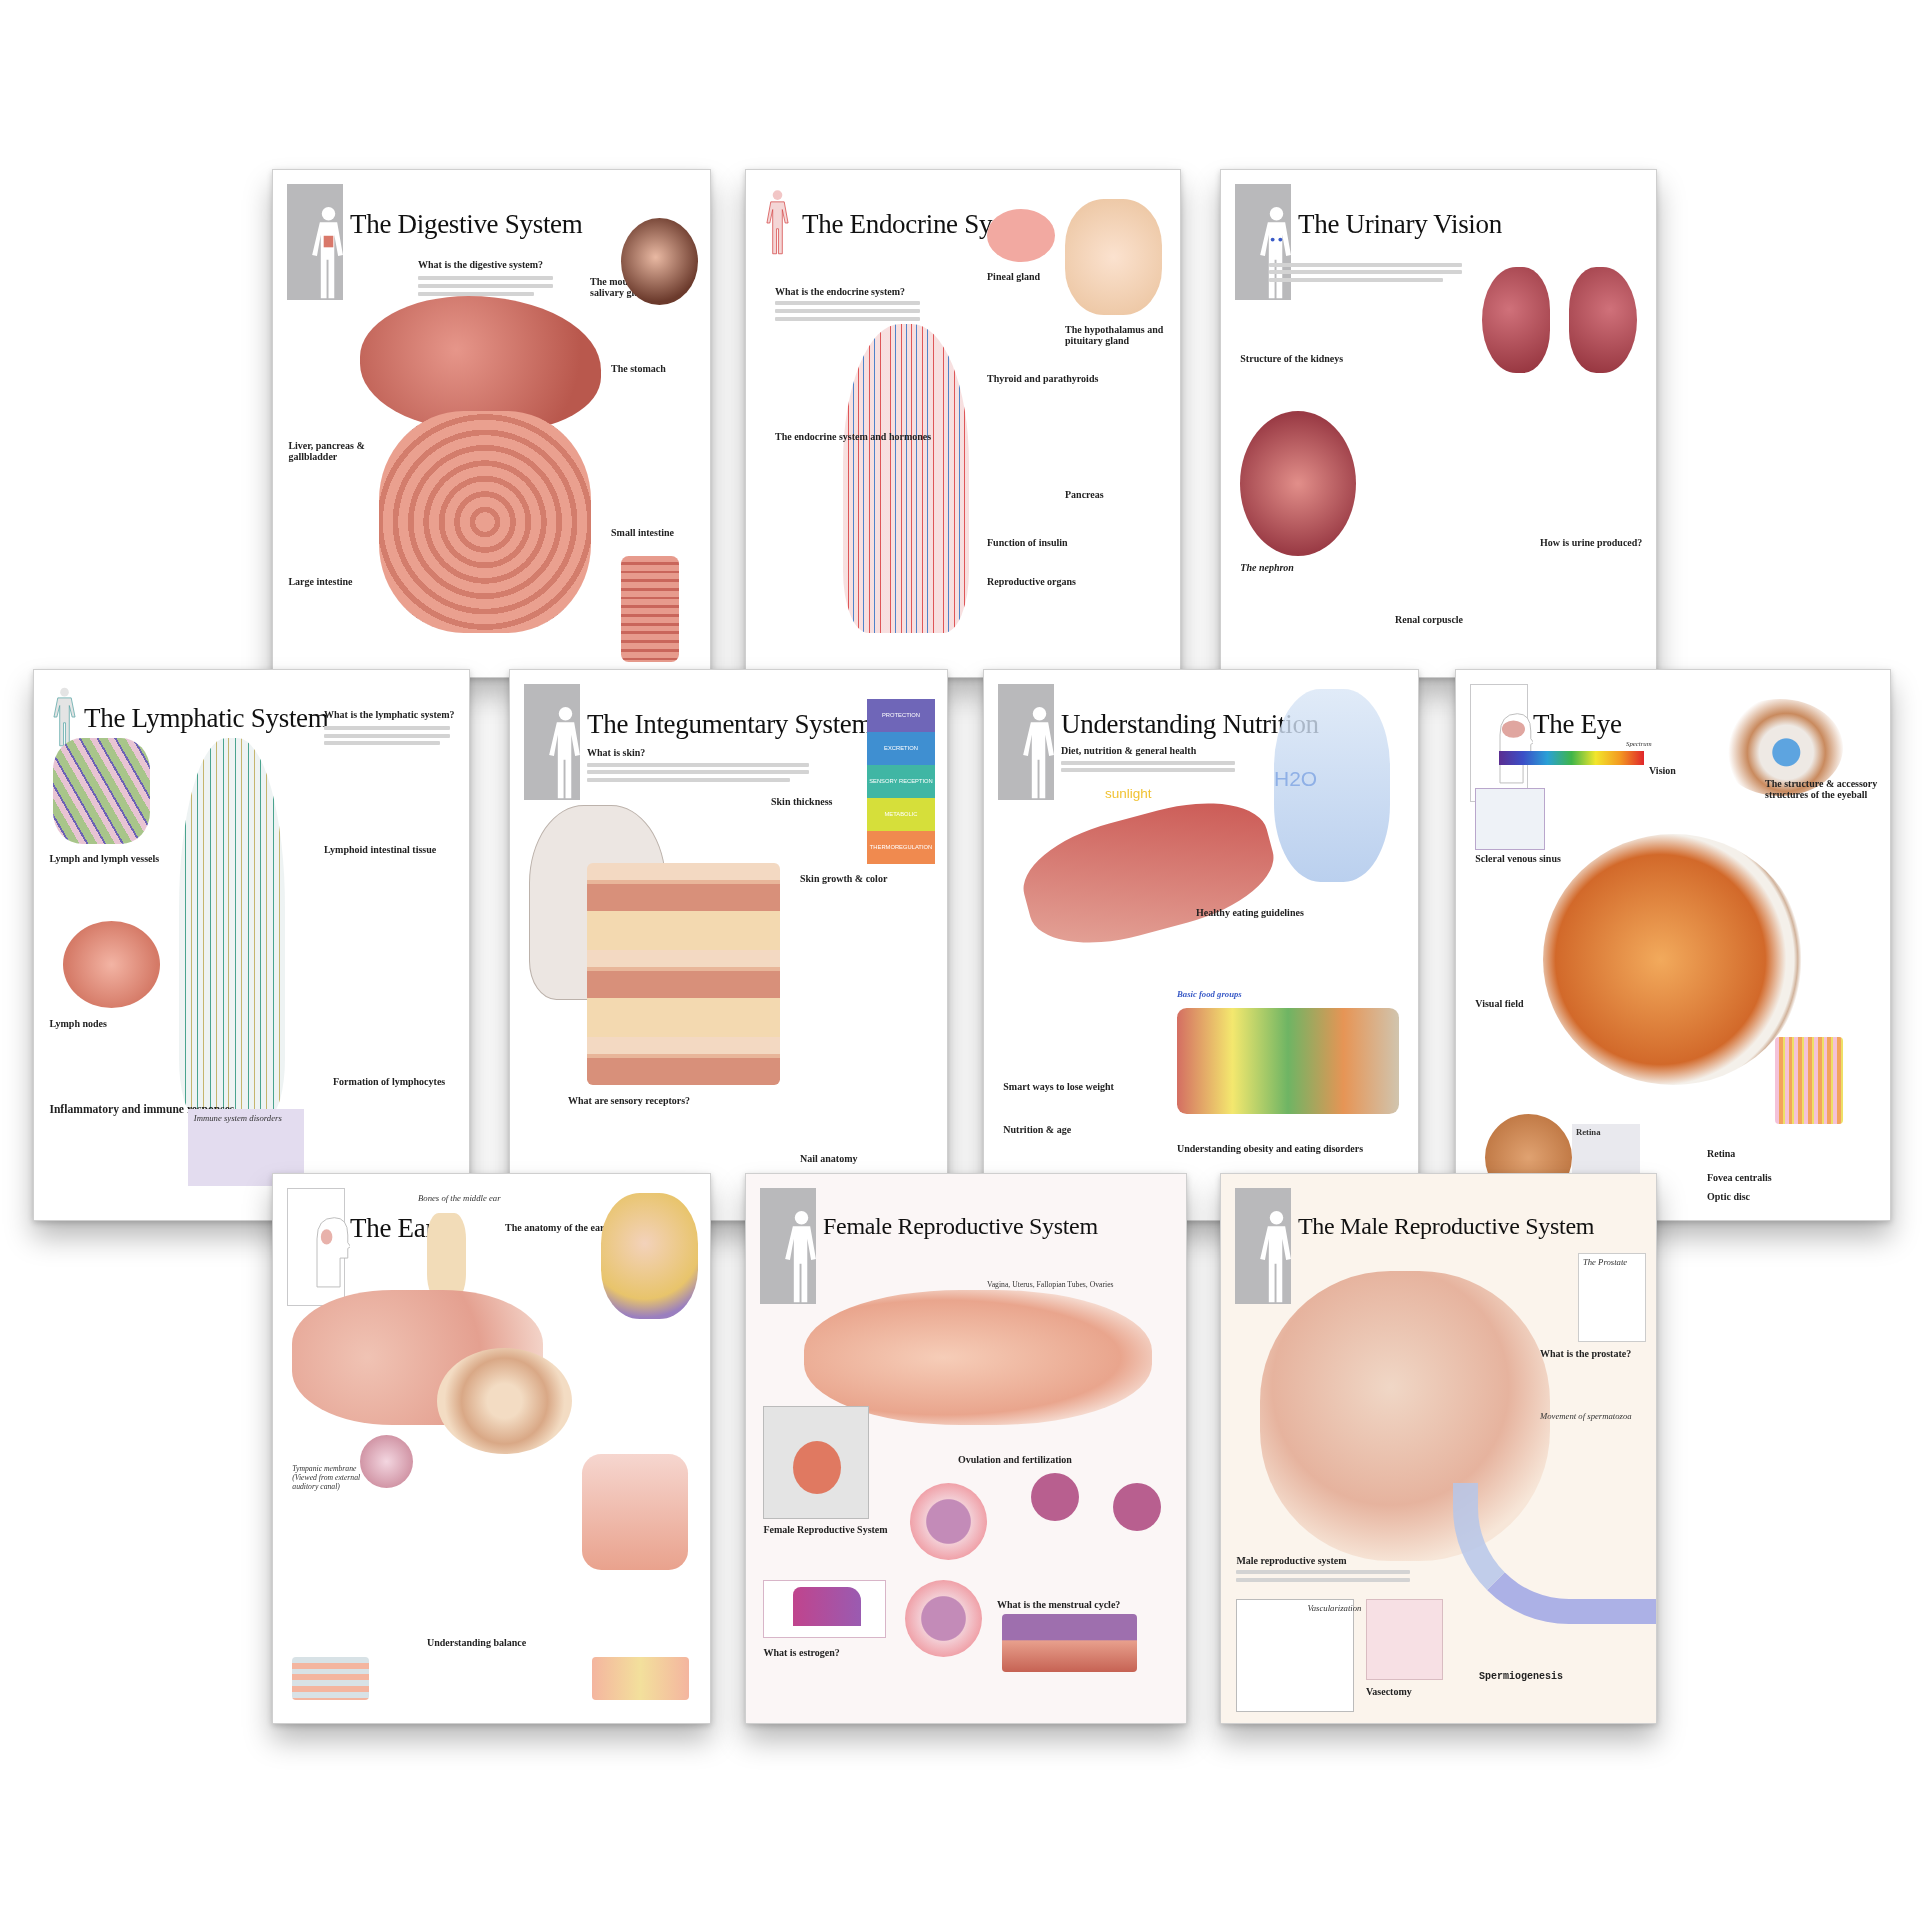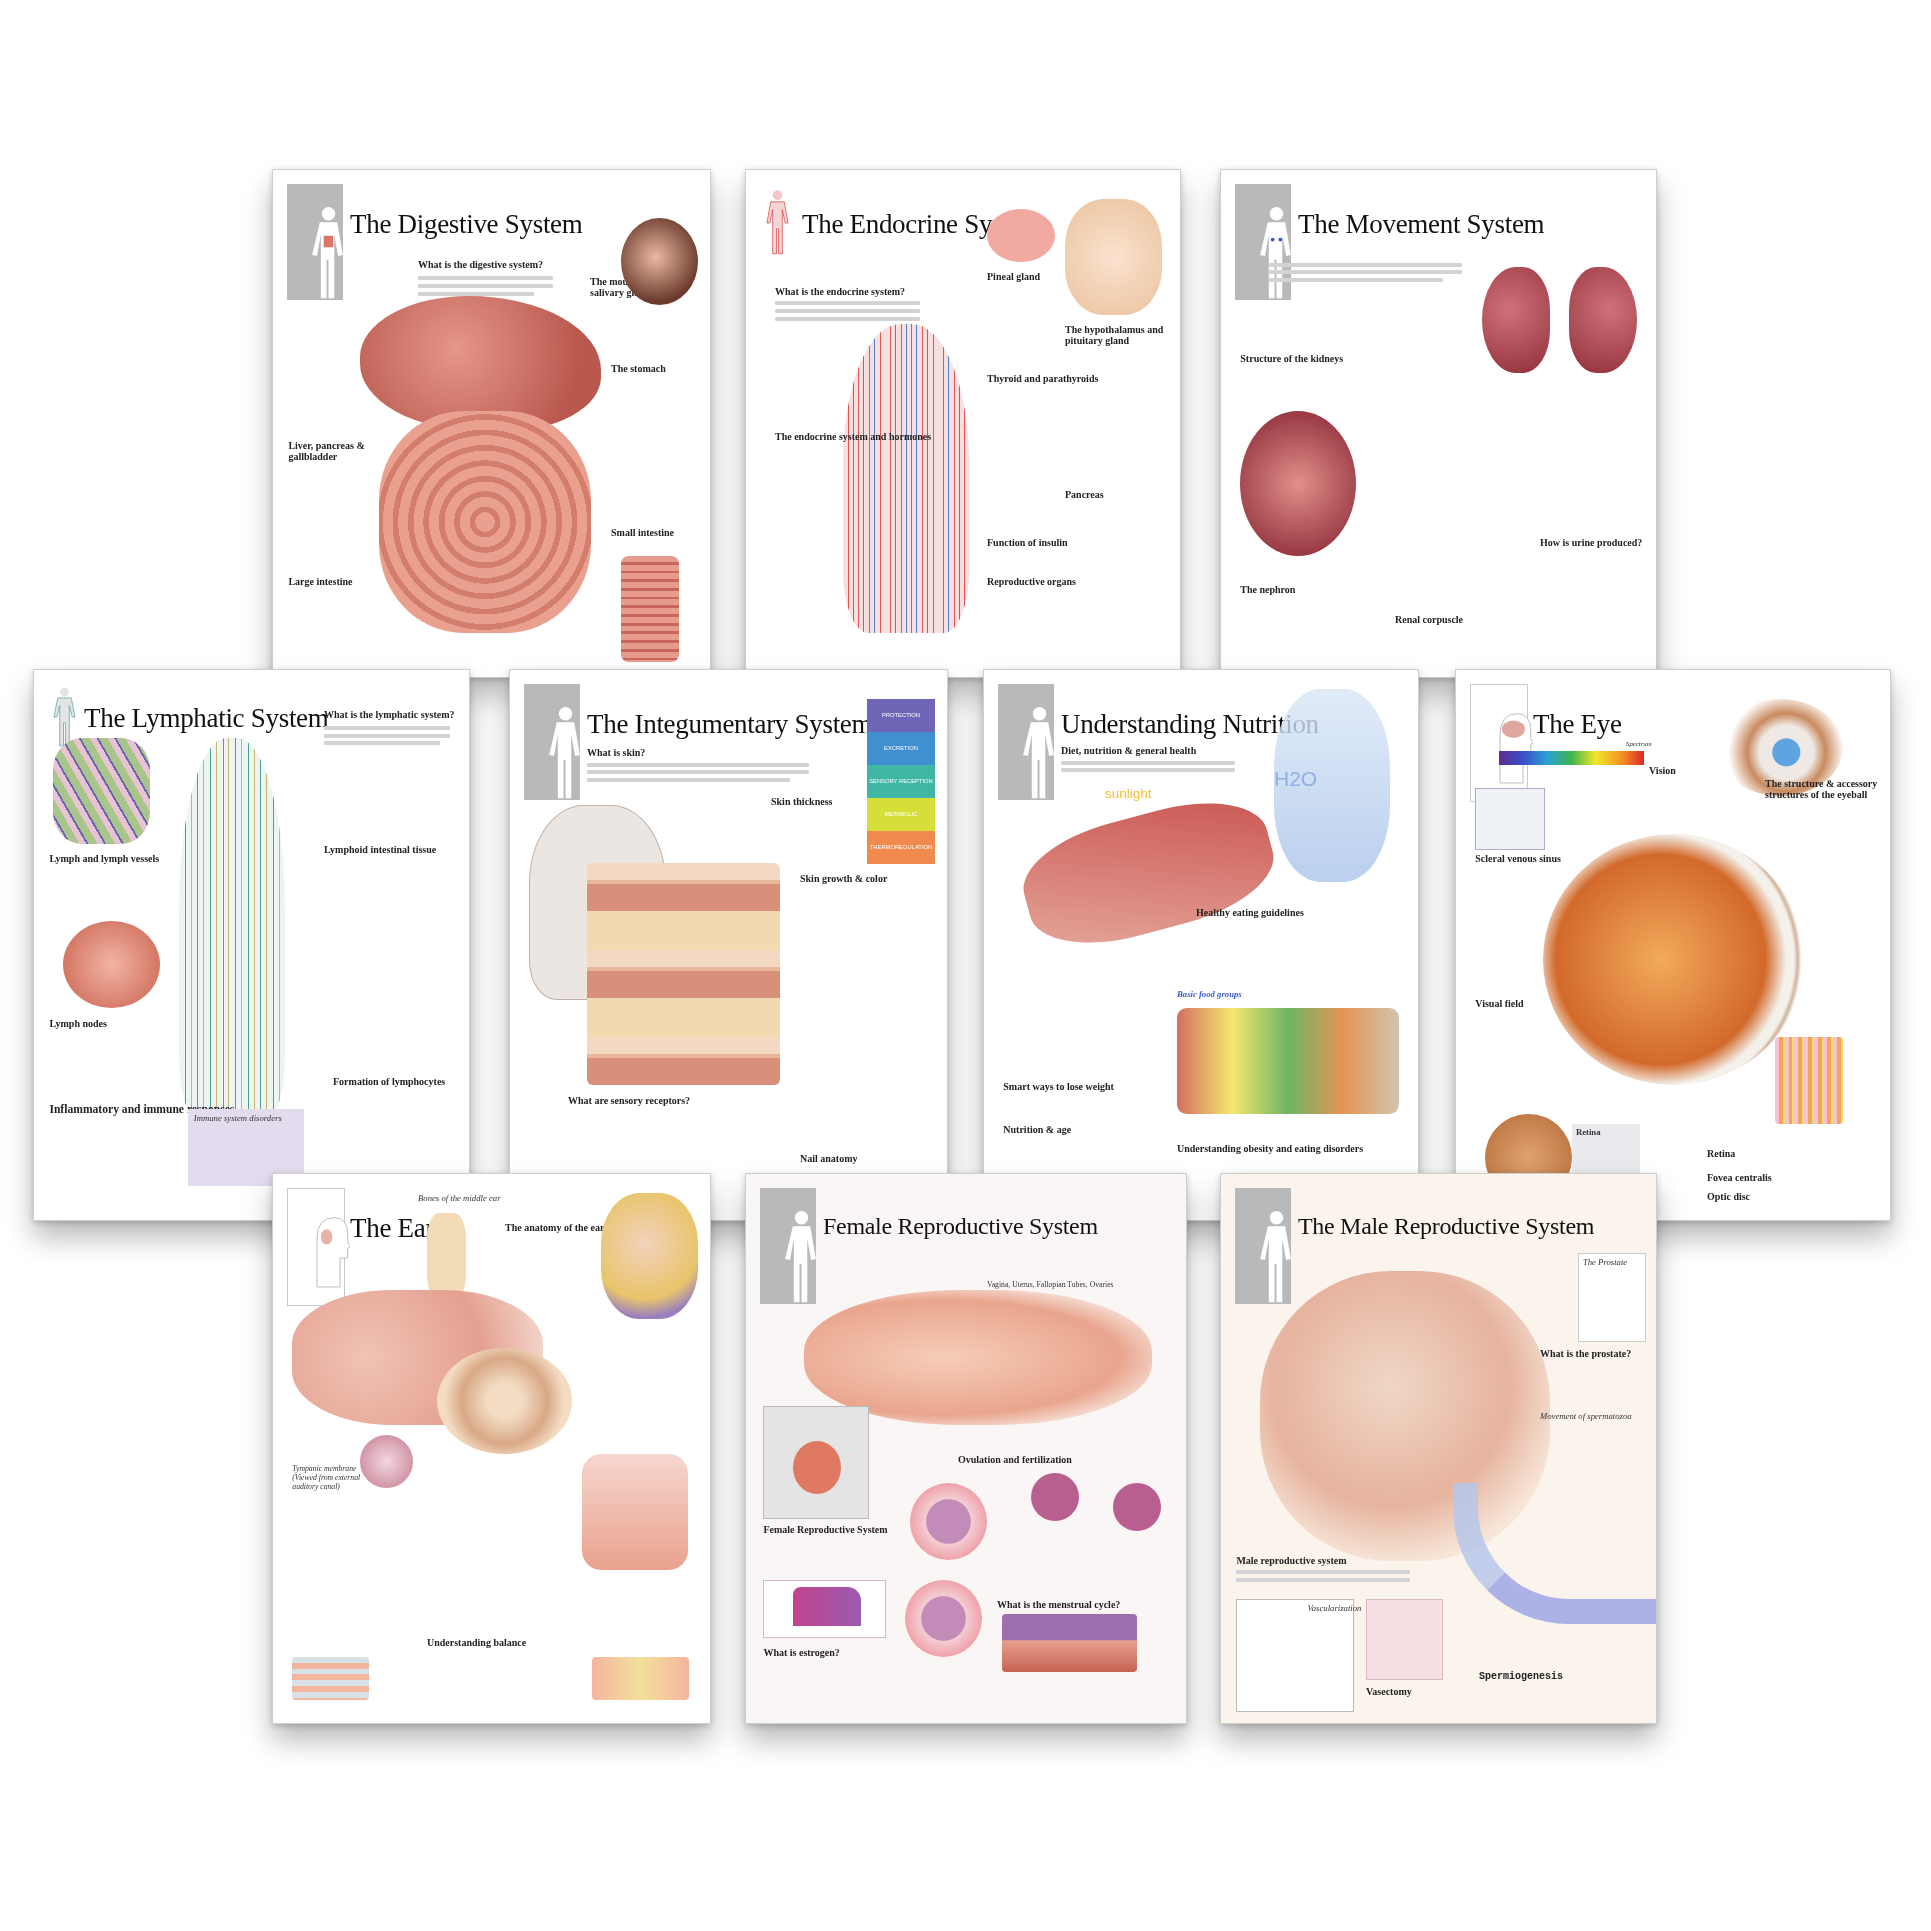--- a/index.html
+++ b/index.html
@@ -74,29 +74,29 @@
 
 <div class="poster" style="left:1220px;top:169px;width:435px;height:507px;">
   <div class="figtab">
     <svg class="figure" viewBox="0 0 42 104">
         <circle cx="21" cy="9" r="7" fill="#fff"></circle>
         <path d="M12 18 h18 l6 34 -5 1 -4 -22 v66 h-6 v-40 h-2 v40 h-6 v-66 l-4 22 -5 -1z" fill="#fff"></path>
         <circle cx="17" cy="36" r="2" fill="#3a5bc7"></circle>
         <circle cx="25" cy="36" r="2" fill="#3a5bc7"></circle>
       </svg>
   </div>
-  <div class="title">The Movement System</div>
+  <div class="title">The Urinary Vision</div>
   <div class="txt" style="left:48px;top:93px;width:193px;"></div>
     <div class="txt" style="left:48px;top:100px;width:193px;"></div>
     <div class="txt" style="left:48px;top:108px;width:174px;"></div>
   <div class="art" style="left:261px;top:97px;width:68px;height:106px;border-radius:50% 40% 40% 50%;background:radial-gradient(circle at 40% 40%,#d0717a,#8f2e38);"></div>
   <div class="art" style="left:348px;top:97px;width:68px;height:106px;border-radius:40% 50% 50% 40%;background:radial-gradient(circle at 60% 40%,#d0717a,#8f2e38);"></div>
   <div class="sec" style="left:19.3px;top:183px;">Structure of the kidneys</div>
   <div class="art" style="left:19.3px;top:241px;width:116px;height:145px;background:radial-gradient(circle,#e28f8a,#9a3b45 75%);"></div>
-  <div class="sec" style="left:19.3px;top:414px;">The nephron</div>
+  <div class="sec" style="left:19.3px;top:392px;font-style:italic;">The nephron</div>
   <div class="sec" style="left:174px;top:444px;">Renal corpuscle</div>
   <div class="sec" style="left:319px;top:367px;width:106px;">How is urine produced?</div>
 </div>
 
 <div class="poster" style="left:33px;top:669px;width:435px;height:550px;">
   <svg style="position:absolute;left:19.3px;top:17.4px;" width="23" height="62" viewBox="0 0 24 64">
       <circle cx="12" cy="5" r="4.5" fill="#e4e4e4"></circle>
       <path d="M5 11h14l4 20h-3l-3-12v42h-4v-24h-2v24h-4v-42l-3 12h-3z" fill="#e4e4e4" stroke="#5aa6a6" stroke-width="0.8"></path>
     </svg>
   <div class="title" style="left:50px;top:33px;">The Lymphatic System</div>

